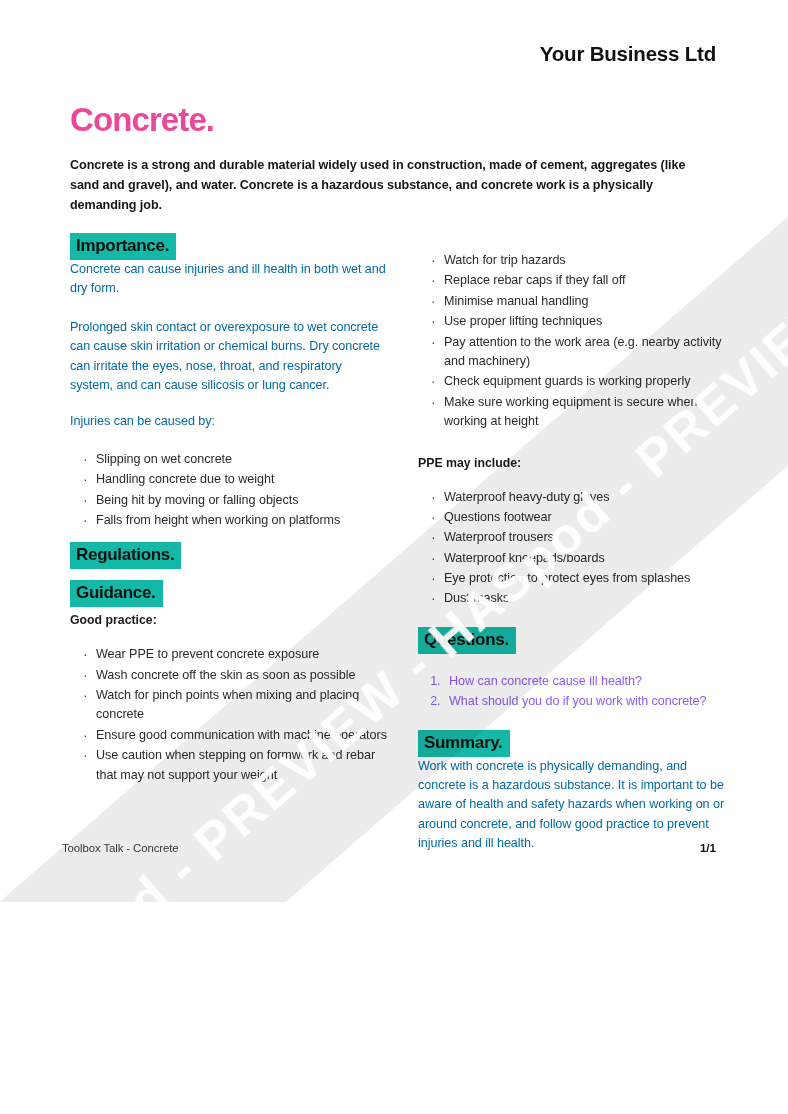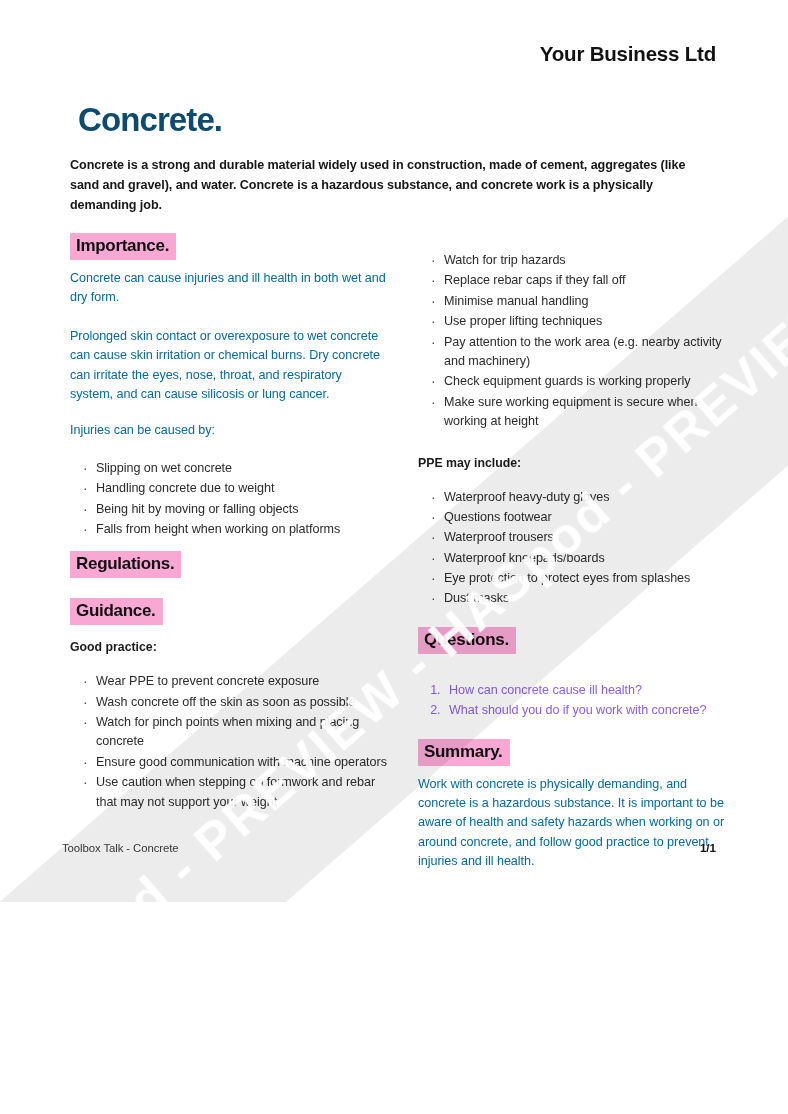--- a/index.html
+++ b/index.html
@@ -45,22 +45,21 @@
     position: absolute;
     top: 103px;
     left: 70px;
     right: 72px;
   }
   .doc-title {
     font-size: 33px;
     font-weight: bold;
     letter-spacing: -0.9px;
     line-height: 1.05;
-    color: #0c4a6e;
-    margin-left: 8px;
+    color: #ec4899;
   }
   .doc-intro {
     margin-top: 17px;
     font-size: 12.6px;
     font-weight: bold;
     line-height: 1.62;
     letter-spacing: -0.08px;
     color: #161616;
   }
 
@@ -74,27 +73,26 @@
     gap: 30px;
   }
   .col {
     width: 318px;
     flex: 0 0 318px;
   }
 
   
   .section-head {
     display: inline-block;
-    background: #f9a8d4;
+    background: #14b8a6;
     font-size: 17px;
     font-weight: bold;
     letter-spacing: -0.3px;
     padding: 3px 7px 4px 6px;
     color: #111111;
-    margin-bottom: 9px;
   }
 
   p.body-text {
     font-size: 12.6px;
     line-height: 1.54;
     color: #0369a1;
     letter-spacing: -0.05px;
   }
   p.body-text + p.body-text { margin-top: 19px; }
 

